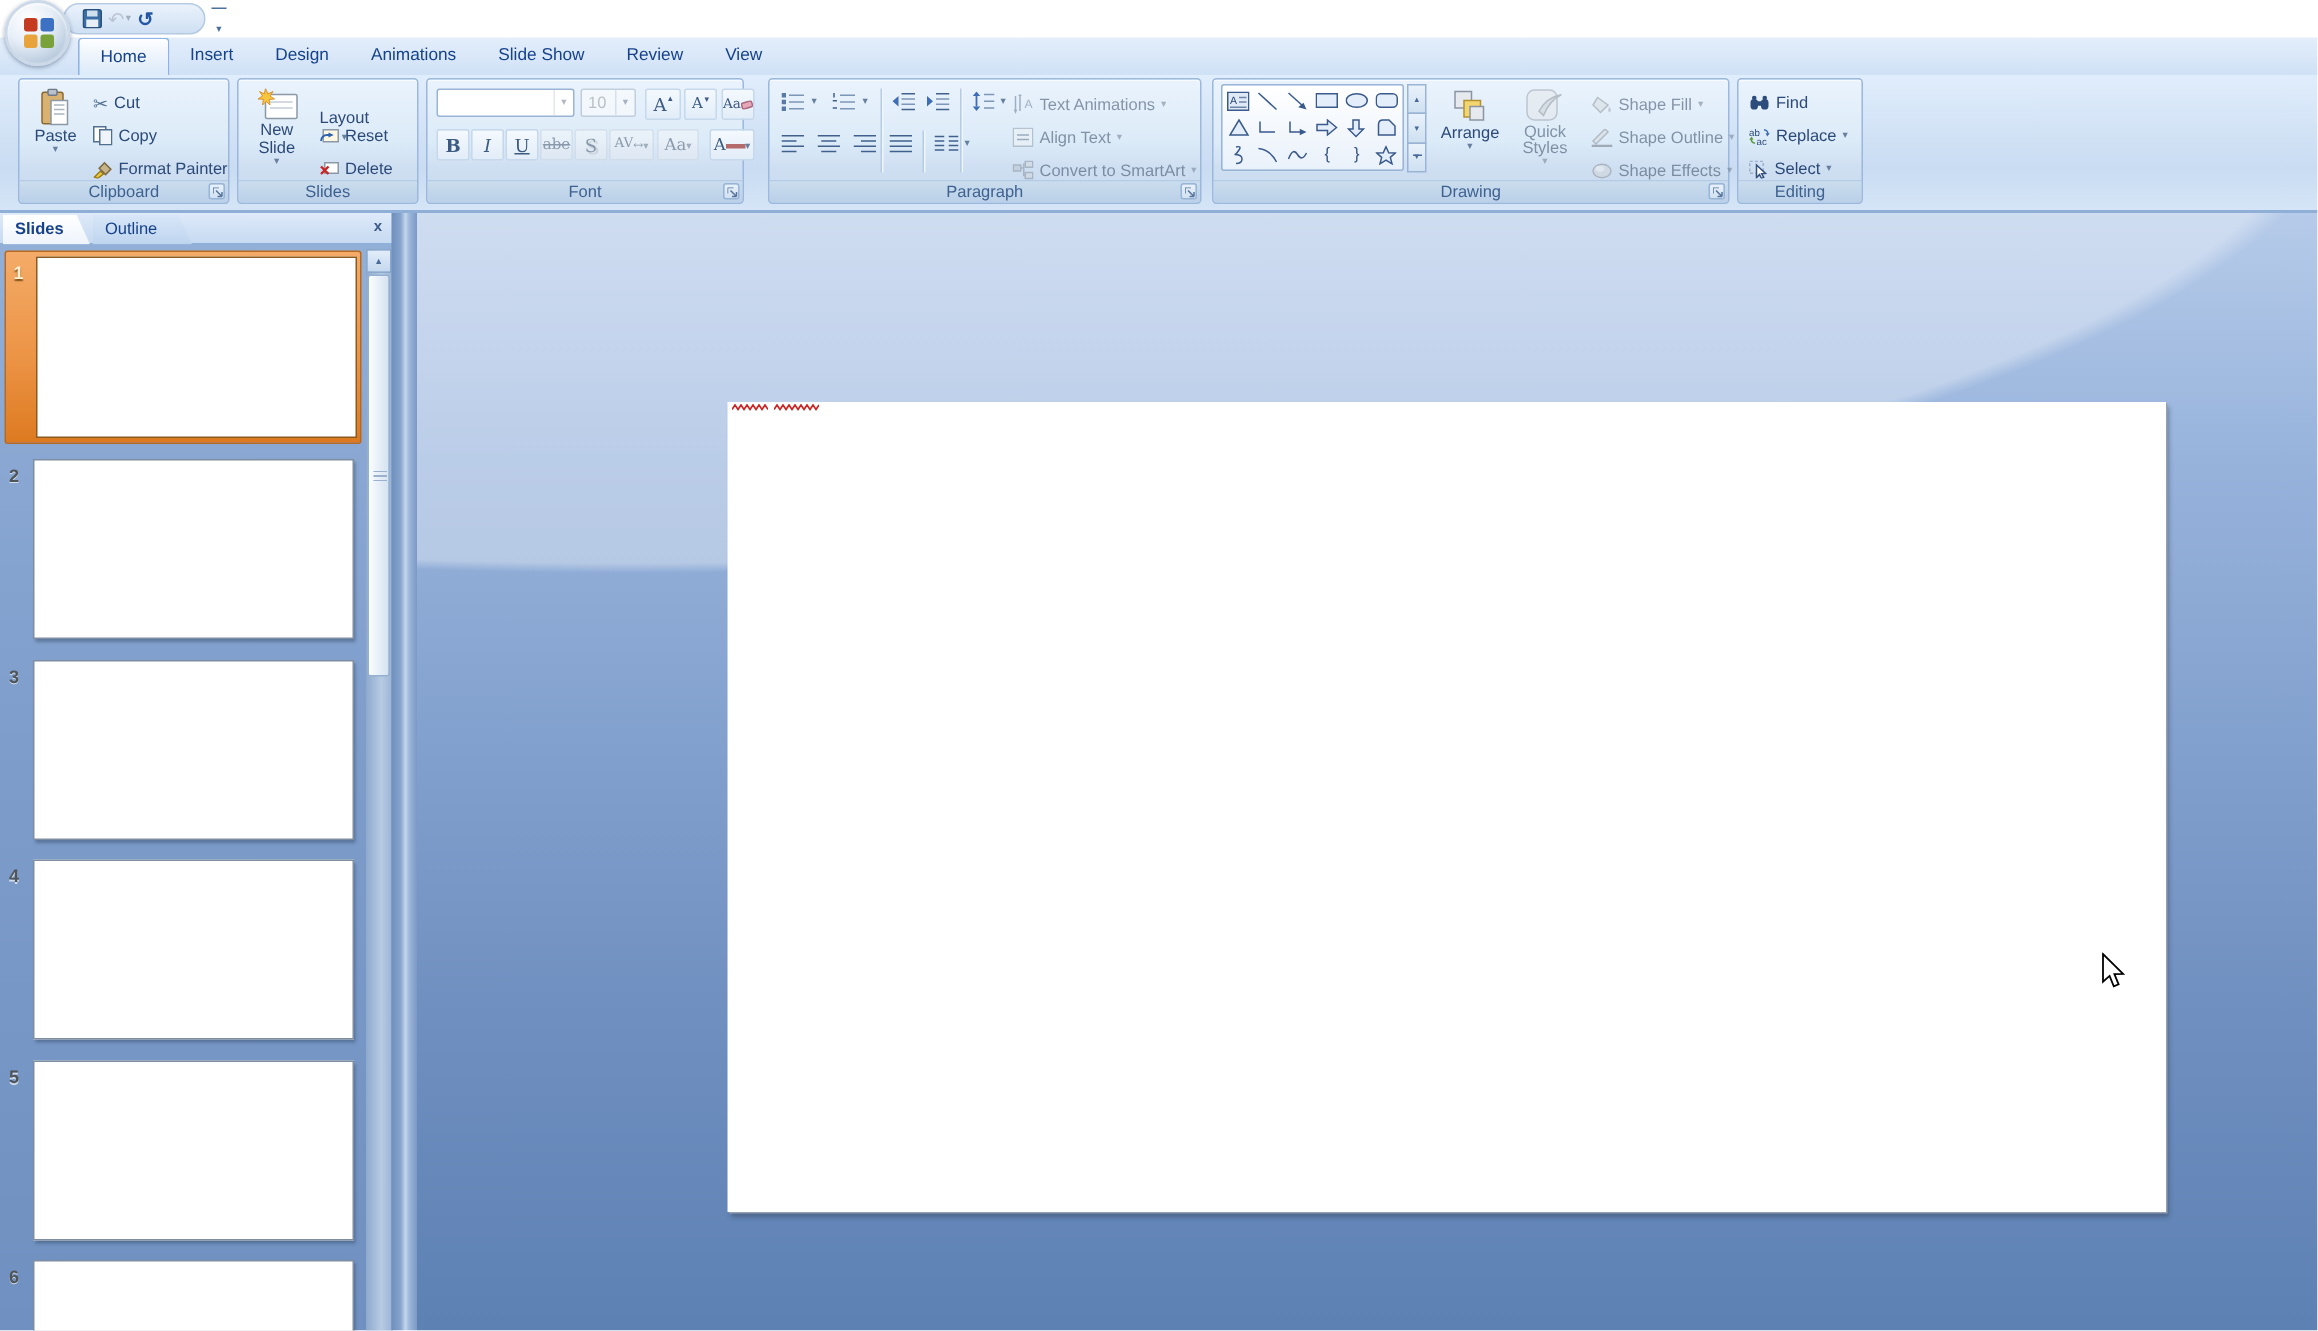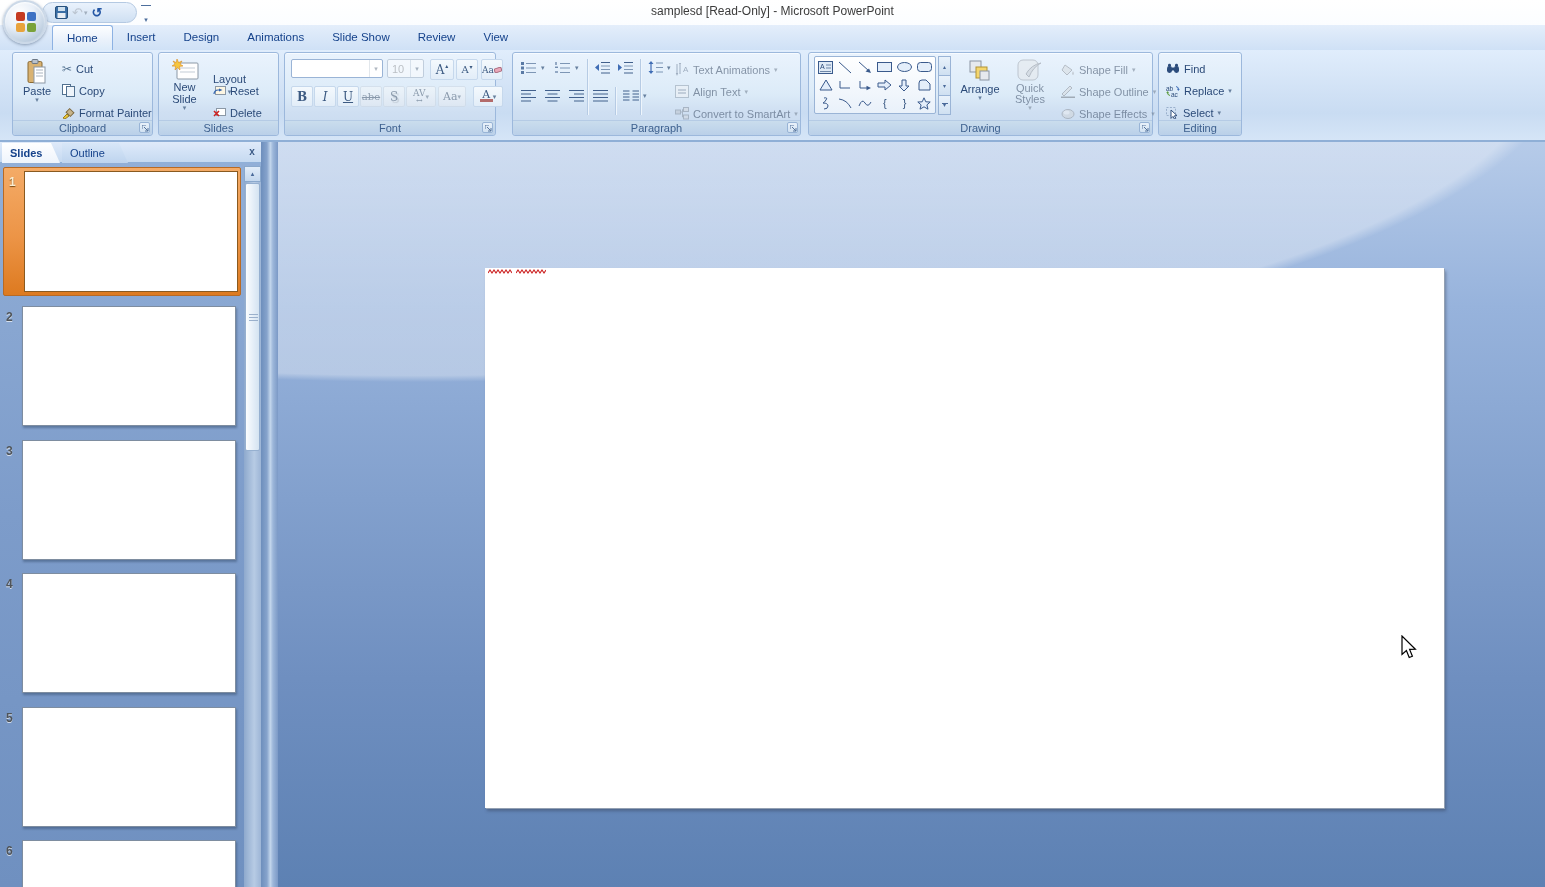--- a/index.html
+++ b/index.html
@@ -67,21 +67,21 @@
     display:flex; align-items:center; font-size:11px; color:#9a9a9a; }
   .combo .val { flex:1; padding-left:4px; }
   .combo .dd { width:13px; height:100%; display:flex; align-items:center; justify-content:center;
     border-left:1px solid #c4d5e8; background:linear-gradient(180deg,#f0f6fc,#dcе9f5); }
   .fbtn { position:absolute; top:33px; width:22px; height:21px; display:flex; align-items:center; justify-content:center;
     font-family:"DejaVu Serif", serif; font-size:12px; color:#3c5a82;
     background:linear-gradient(180deg,#f4f9fd,#e2edf8); border:1px solid #c6d8ec; border-radius:2px; }
   .u-underline { text-decoration:underline; }
   .u-strike { text-decoration:line-through; font-size:10px; }
   .u-shadow { text-shadow:1.5px 1.5px 1px #a8b2bd; }
-  .stack { display:flex; flex-direction:column; align-items:center; line-height:7px; font-size:9px; }
+  .stack { display:flex; flex-direction:row; align-items:center; line-height:7px; font-size:9px; }
   .colorbar { display:block; width:13px; height:3px; background:#b36b6b; margin-top:1px; }
 
   
   .gallery { position:absolute; left:5px; top:3px; width:122px; height:58px; border:1px solid #9ab4d6;
     border-radius:2px; background:linear-gradient(180deg,#ffffff,#e9f1fa);
     display:grid; grid-template-columns:repeat(6,1fr); grid-template-rows:repeat(3,1fr); padding:1px; }
   .cell { display:flex; align-items:center; justify-content:center; color:#32527e; font-size:11px; }
   .gscroll { position:absolute; left:129px; top:3px; width:13px; height:58px; display:flex; flex-direction:column; }
   .gs-btn { flex:1; border:1px solid #9ab4d6; background:linear-gradient(180deg,#e9f2fb,#cfe0f1);
     display:flex; align-items:center; justify-content:center; font-size:6px; color:#4a6a9a; margin-bottom:-1px; }
@@ -131,23 +131,20 @@
   .slide { position:absolute; left:207px; top:126px; width:959px; height:540px; background:#ffffff;
     box-shadow:1px 1px 0 #93a0b2, 2px 3px 3px rgba(50,62,85,.45); }
   .squig { position:absolute; top:1px; height:5px; }
   .cursor { position:absolute; left:1123px; top:493px; z-index:50; }
 </style>
 </head>
 <body>
 
 <div id="app">
 
-  <div class="titlebar">
-    <div class="title-text">samplesd [Read-Only] - Microsoft PowerPoint</div>
-  </div>
   <div class="office-btn">
     <span class="office-logo">
       <i class="o-tl"></i>
         <i class="o-tr"></i>
         <i class="o-bl"></i>
         <i class="o-br"></i>
     </span>
   </div>
   <div class="qat">
     <span class="qat-btn">

